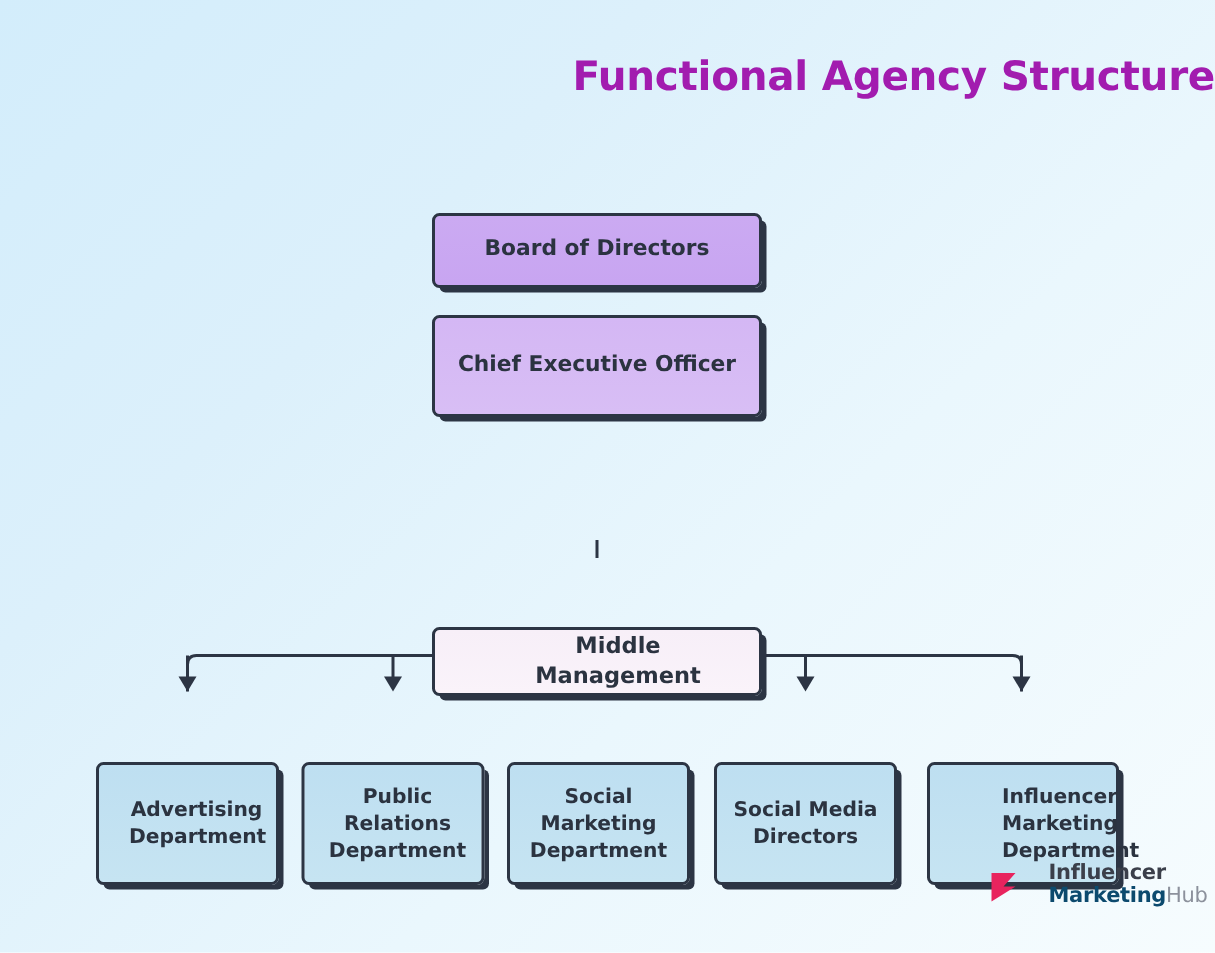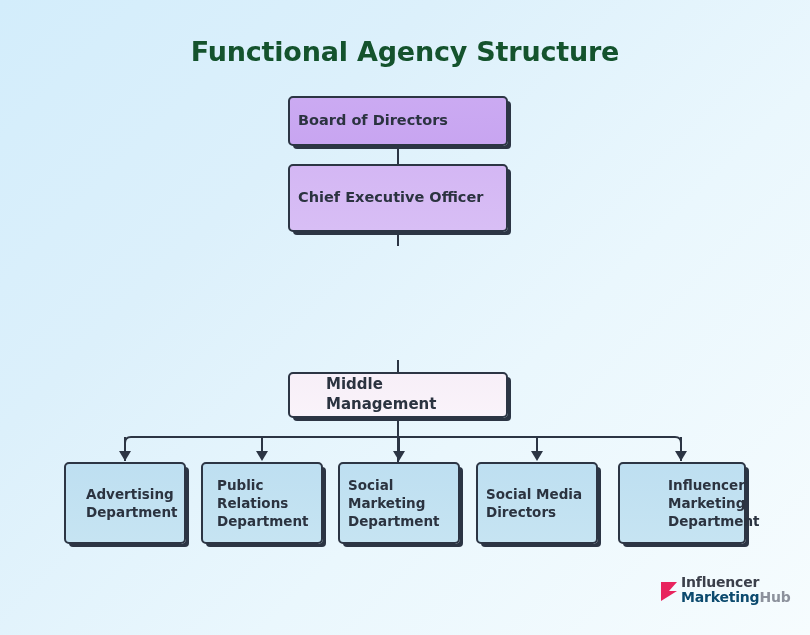--- a/index.html
+++ b/index.html
@@ -22,42 +22,43 @@
     width: 810px;
     height: 635px;
   }
 
   
   .chart-title {
     position: absolute;
     left: 0;
     top: 36px;
     width: 810px;
-    text-align: center;
+    text-align: right;
     font-size: 27px;
     font-weight: bold;
-    color: #14532d;
+    color: #a21caf;
     letter-spacing: -0.2px;
   }
 
   
   .node {
     position: absolute;
     border: 2px solid #2c3544;
     border-radius: 5px;
     box-shadow: 4px 4px 0 -1px #2c3544;
     display: flex;
     align-items: center;
     justify-content: center;
-    text-align: left;
+    text-align: center;
     color: #2b3340;
     font-size: 14.5px;
     font-weight: bold;
     line-height: 1.32;
     padding: 4px 8px;
+    margin-top: 46px;
   }
 
   .node .label { display: block; width: 100%; }
 
   
   .chain-node { left: 288px; width: 220px; }
 
   #node-board {
     top: 96px;
     height: 50px;
@@ -106,41 +107,41 @@
     pointer-events: none;
   }
 
   
   .logo {
     position: absolute;
     left: 660px;
     top: 575px;
     display: flex;
     align-items: center;
-    gap: 3px;
+    gap: 21px;
   }
   .logo-mark {
     width: 18px;
     height: 22px;
     flex: none;
     margin-top: 2px;
   }
   .logo-text { line-height: 1.08; }
   .logo-line-1 {
     font-size: 14px;
     font-weight: bold;
     color: #3b3f4a;
     letter-spacing: -0.2px;
   }
   .logo-line-2 {
     font-size: 14px;
     letter-spacing: -0.2px;
   }
   .logo-marketing { font-weight: bold; color: #0c4a6e; }
-  .logo-hub { font-weight: bold; color: #8c919c; }
+  .logo-hub { font-weight: normal; color: #8c919c; }
 </style>
 </head>
 <body>
 
 <div id="stage">
 
   <div class="chart-title">Functional Agency Structure</div>
 
   <svg class="connectors" viewBox="0 0 810 635" width="810" height="635">
     <g stroke="#2c3544" stroke-width="2" fill="none">

